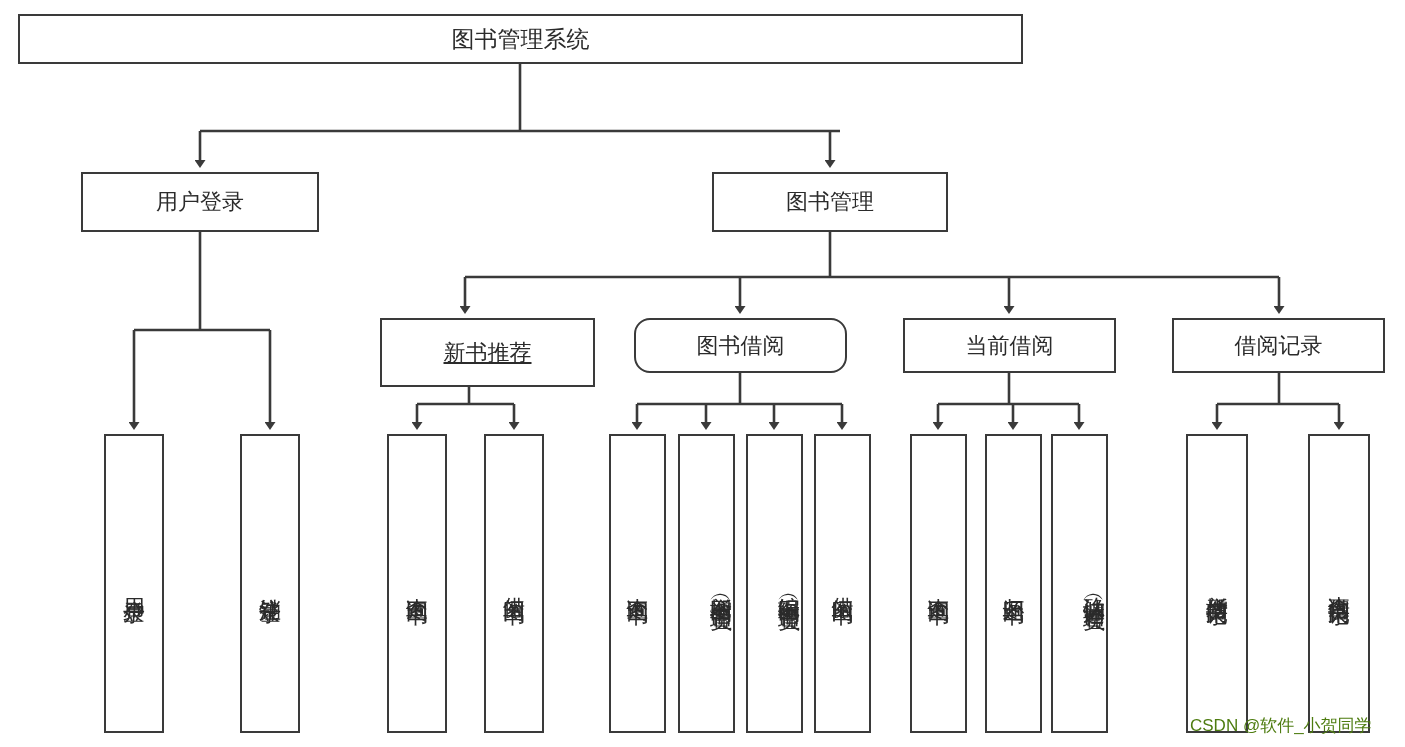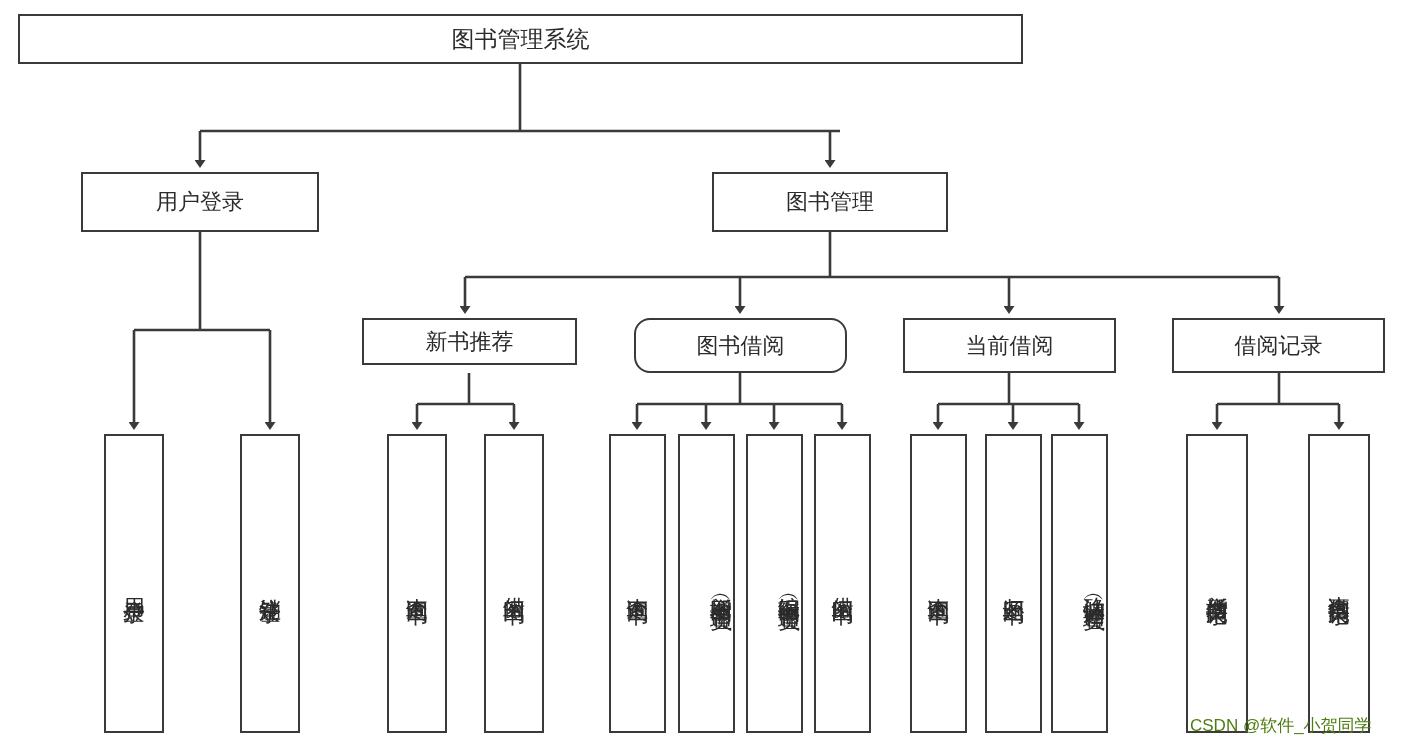--- a/index.html
+++ b/index.html
@@ -117,21 +117,21 @@
       <path d="M1217,404 L1217,424" marker-end="url(#arr)"></path>
       <path d="M1339,404 L1339,424" marker-end="url(#arr)"></path>
     </g>
   </svg>
 
   <div class="node root" style="left: 18px; top: 14px; width: 1005px; height: 50px;">图书管理系统</div>
 
   <div class="node h" style="left: 81px; top: 172px; width: 238px; height: 60px;">用户登录</div>
   <div class="node h" style="left: 712px; top: 172px; width: 236px; height: 60px; text-align: right;">图书管理</div>
 
-  <div class="node h" style="left: 362px; top: 318px; width: 215px; height: 47px;">新书推荐</div>
+  <div class="node h" style="left: 380px; top: 318px; width: 215px; height: 69px; text-decoration: underline;">新书推荐</div>
   <div class="node h" style="left: 634px; top: 318px; width: 213px; height: 55px; border-radius: 16px;">图书借阅</div>
   <div class="node h" style="left: 903px; top: 318px; width: 213px; height: 55px;">当前借阅</div>
   <div class="node h" style="left: 1172px; top: 318px; width: 213px; height: 55px;">借阅记录</div>
 
   <div class="node v mid" style="left: 104px; top: 434px; width: 60px; height: 299px;">用户登录</div>
   <div class="node v mid" style="left: 240px; top: 434px; width: 60px; height: 299px;">注销登录</div>
   <div class="node v mid" style="left: 387px; top: 434px; width: 60px; height: 299px;">查询图书</div>
   <div class="node v mid" style="left: 484px; top: 434px; width: 60px; height: 299px;">借阅图书</div>
   <div class="node v mid" style="left: 609px; top: 434px; width: 57px; height: 299px;">查询图书</div>
   <div class="node v" style="left: 678px; top: 434px; width: 57px; height: 299px;">新增图书（管理员）</div>

